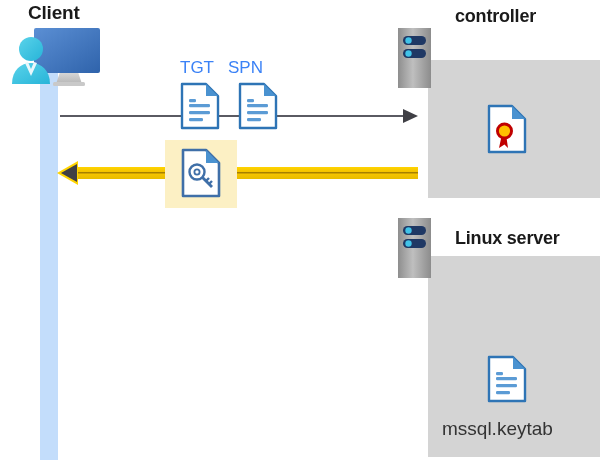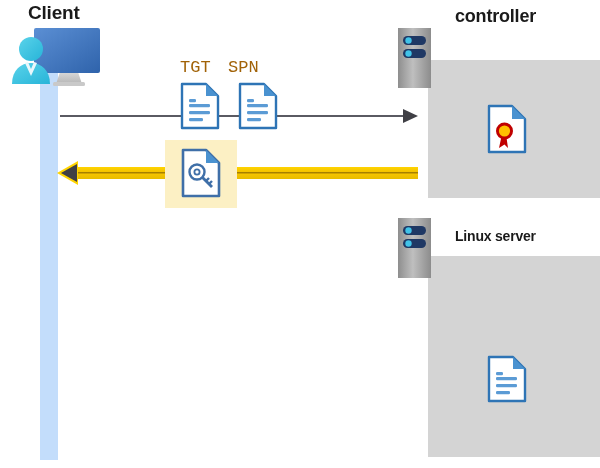--- a/index.html
+++ b/index.html
@@ -31,26 +31,26 @@
     text-align: center;
   }
   #dc-title {
     left: 455px; top: 5px;
     font-size: 18px;
     line-height: 22px;
     width: 130px;
   }
   #linux-title {
     left: 455px; top: 228px;
-    font-size: 14px;
+    font-size: 18px;
   }
   .doc-caption {
     font-size: 17px;
-    color: #a16207;
-    font-family: Liberation Mono, monospace;
+    color: #3b82f6;
+    font-family: Liberation Sans, sans-serif;
   }
   #tgt-label { left: 180px; top: 58px; }
   #spn-label { left: 228px; top: 58px; }
   #keytab-label {
     left: 442px; top: 418px;
     font-size: 19px;
     color: #333333;
   }
 
   
@@ -245,14 +245,15 @@
   <div class="abs" id="keytab-doc">
     <svg width="40" height="48" viewBox="0 0 40 48" xmlns="http://www.w3.org/2000/svg">
       <path d="M2 2 H26 L38 14 V46 H2 Z" fill="#ffffff" stroke="#2e74b5" stroke-width="2.4" stroke-linejoin="round"></path>
       <path d="M26 2 L38 14 H26 Z" fill="#4a92d0"></path>
       <rect x="9" y="22" width="21" height="3.2" rx="1.3" fill="#5b9bd5"></rect>
       <rect x="9" y="29" width="21" height="3.2" rx="1.3" fill="#5b9bd5"></rect>
       <rect x="9" y="36" width="14" height="3.2" rx="1.3" fill="#5b9bd5"></rect>
       <rect x="9" y="17" width="7" height="3.2" rx="1.3" fill="#5b9bd5"></rect>
     </svg>
   </div>
+  <div class="abs" id="keytab-label">mssql.keytab</div>
 
 </div>
 
 </body></html>

